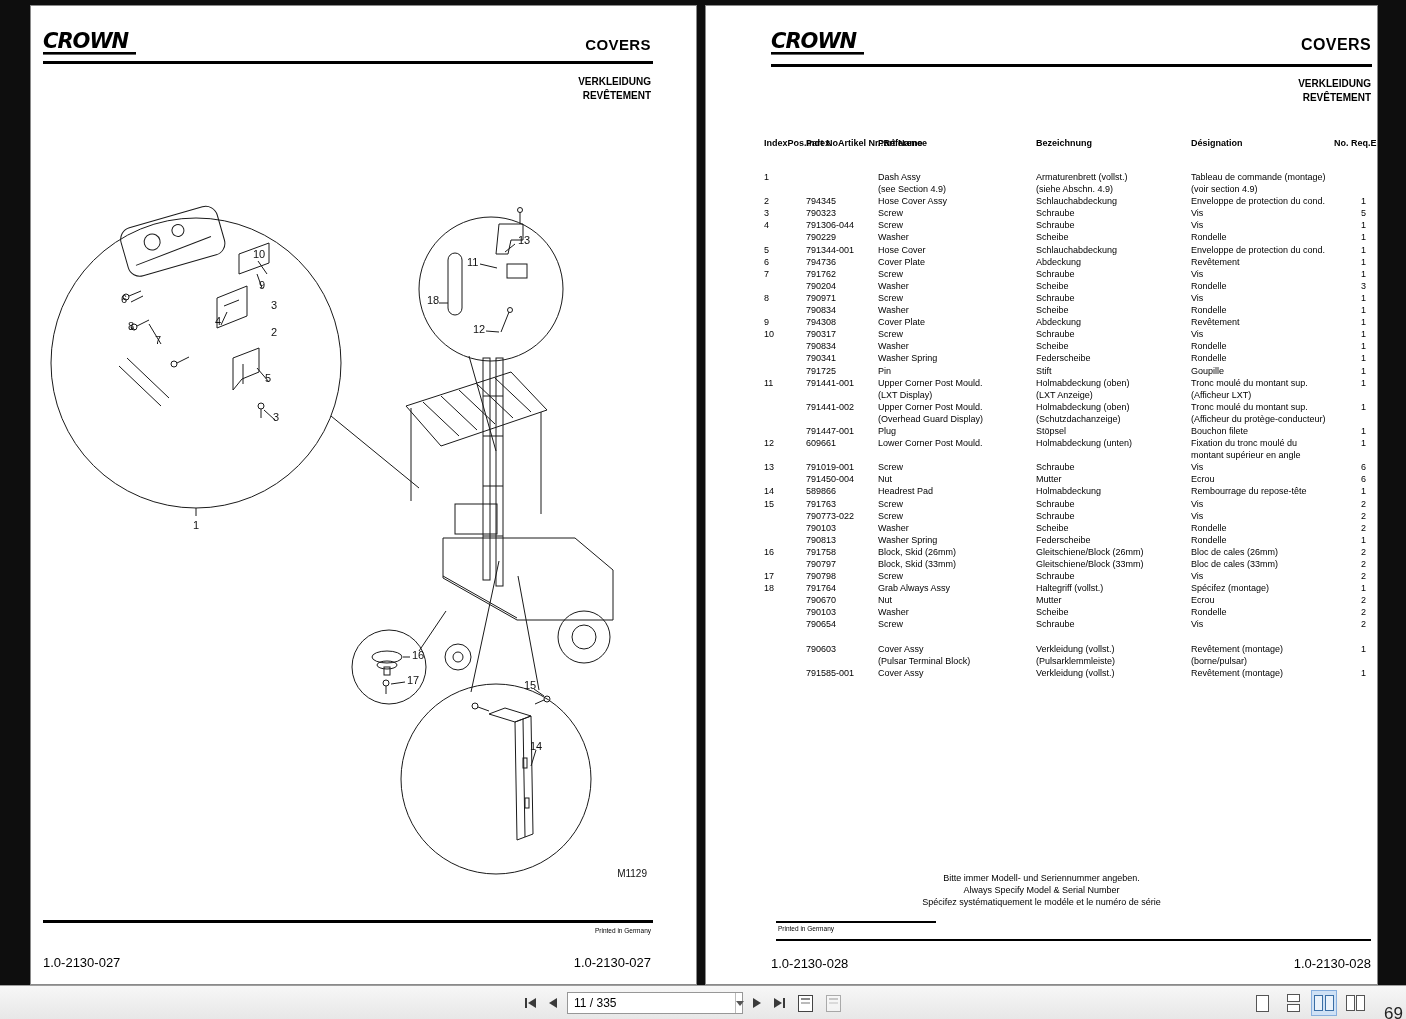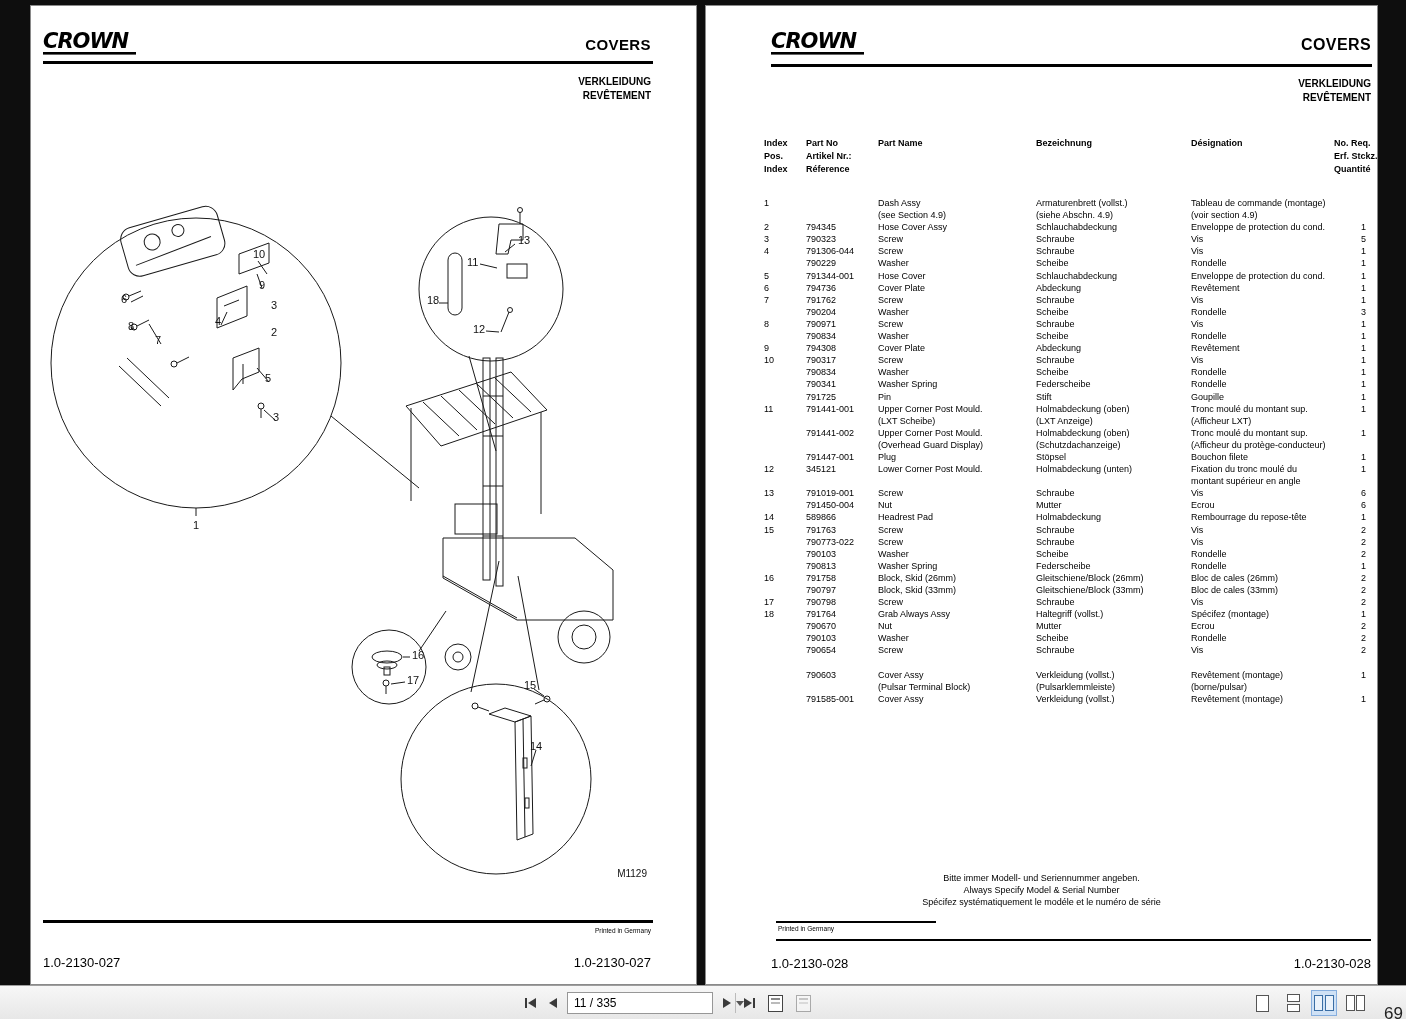--- a/index.html
+++ b/index.html
@@ -44,42 +44,42 @@
   .page.left .code-r{top:949px;right:45px;}
   .minirule-right{position:absolute;top:915px;left:70px;width:160px;height:1.5px;background:#000;}
   .printed-right{position:absolute;top:919px;left:72px;font-size:6.5px;}
   .brule-right{position:absolute;top:933px;left:70px;right:6px;height:1.5px;background:#000;}
   .page.right .code-l{top:950px;left:65px;}
   .page.right .code-r{top:950px;right:6px;}
 
   
   .ptable{position:absolute;left:58px;top:131px;width:610px;font-size:9px;}
   .thead{display:grid;grid-template-columns:42px 72px 158px 155px 143px 40px;font-weight:bold;}
-  .thead .hc{display:flex;flex-direction:column;}
+  .thead .hc{display:flex;flex-direction:row;}
   .thead .hc span{line-height:13px;min-height:13px;white-space:nowrap;}
   .tbody{margin-top:21px;}
   .trow{display:grid;grid-template-columns:42px 72px 158px 155px 143px 40px;}
   .trow.gap{margin-top:12px;}
   .trow span{line-height:12.1px;min-height:12.1px;white-space:nowrap;overflow:visible;}
   .trow .c-qty{text-align:right;padding-right:8px;}
   .pfooter{position:absolute;left:0;right:0;top:866px;text-align:center;font-size:9px;line-height:12px;}
 
   
   .toolbar{
     position:absolute;left:0;right:0;top:985px;height:34px;
     background:linear-gradient(#f7f7f7,#e7e7e7);
     border-top:1px solid #9e9e9e;box-sizing:border-box;
   }
   .navbox{position:absolute;left:522px;top:5px;height:24px;display:flex;align-items:center;gap:7px;}
   .tbtn{background:none;border:none;padding:2px 3px;display:flex;align-items:center;gap:1px;cursor:pointer;height:22px;}
   .tri{width:0;height:0;display:inline-block;}
   .tl{border-top:5px solid transparent;border-bottom:5px solid transparent;border-right:8px solid #3a3a3a;}
   .tr{border-top:5px solid transparent;border-bottom:5px solid transparent;border-left:8px solid #3a3a3a;}
   .vbar{width:2px;height:10px;background:#3a3a3a;display:inline-block;}
-  .pageinput{width:146px;height:22px;background:#fff;border:1px solid #979797;display:flex;align-items:center;box-sizing:border-box;}
+  .pageinput{width:176px;height:22px;background:#fff;border:1px solid #979797;display:flex;align-items:center;box-sizing:border-box;}
   .pageinput input{border:none;outline:none;flex:1;font-size:12px;padding:0 6px;font-family:"Liberation Sans",sans-serif;background:transparent;}
   .caret{width:16px;height:100%;border-left:1px solid #bbb;display:flex;align-items:center;justify-content:center;cursor:pointer;}
   .caret::after{content:"";width:0;height:0;border-left:4px solid transparent;border-right:4px solid transparent;border-top:5px solid #555;}
   .pagesicon{position:relative;width:13px;height:15px;border:1px solid #444;background:#fff;display:inline-block;}
   .pagesicon::before{content:"";position:absolute;left:2px;top:2px;width:9px;height:2px;background:#888;}
   .pagesicon::after{content:"";position:absolute;left:2px;top:6px;width:9px;height:2px;background:#bbb;}
   .tbtn.dis{opacity:.4;}
   .layoutbox{position:absolute;right:38px;top:4px;display:flex;gap:5px;}
   .lbtn{width:26px;height:26px;background:none;border:1px solid transparent;display:flex;align-items:center;justify-content:center;cursor:pointer;padding:0;}
   .lbtn.active{background:#cfe1f5;border:1px solid #86aede;}
@@ -425,21 +425,21 @@
             <span class="c-idx">11</span>
             <span class="c-part">791441-001</span>
             <span class="c-name">Upper Corner Post Mould.</span>
             <span class="c-bez">Holmabdeckung (oben)</span>
             <span class="c-des">Tronc moulé du montant sup.</span>
             <span class="c-qty">1</span>
           </div>
           <div class="trow">
             <span class="c-idx"></span>
             <span class="c-part"></span>
-            <span class="c-name">(LXT Scheibe)</span>
+            <span class="c-name">(LXT Display)</span>
             <span class="c-bez">(LXT Anzeige)</span>
             <span class="c-des">(Afficheur LXT)</span>
             <span class="c-qty"></span>
           </div>
           <div class="trow">
             <span class="c-idx"></span>
             <span class="c-part">791441-002</span>
             <span class="c-name">Upper Corner Post Mould.</span>
             <span class="c-bez">Holmabdeckung (oben)</span>
             <span class="c-des">Tronc moulé du montant sup.</span>
@@ -456,21 +456,21 @@
           <div class="trow">
             <span class="c-idx"></span>
             <span class="c-part">791447-001</span>
             <span class="c-name">Plug</span>
             <span class="c-bez">Stöpsel</span>
             <span class="c-des">Bouchon filete</span>
             <span class="c-qty">1</span>
           </div>
           <div class="trow">
             <span class="c-idx">12</span>
-            <span class="c-part">345121</span>
+            <span class="c-part">609661</span>
             <span class="c-name">Lower Corner Post Mould.</span>
             <span class="c-bez">Holmabdeckung (unten)</span>
             <span class="c-des">Fixation du tronc moulé du</span>
             <span class="c-qty">1</span>
           </div>
           <div class="trow">
             <span class="c-idx"></span>
             <span class="c-part"></span>
             <span class="c-name"></span>
             <span class="c-bez"></span>

